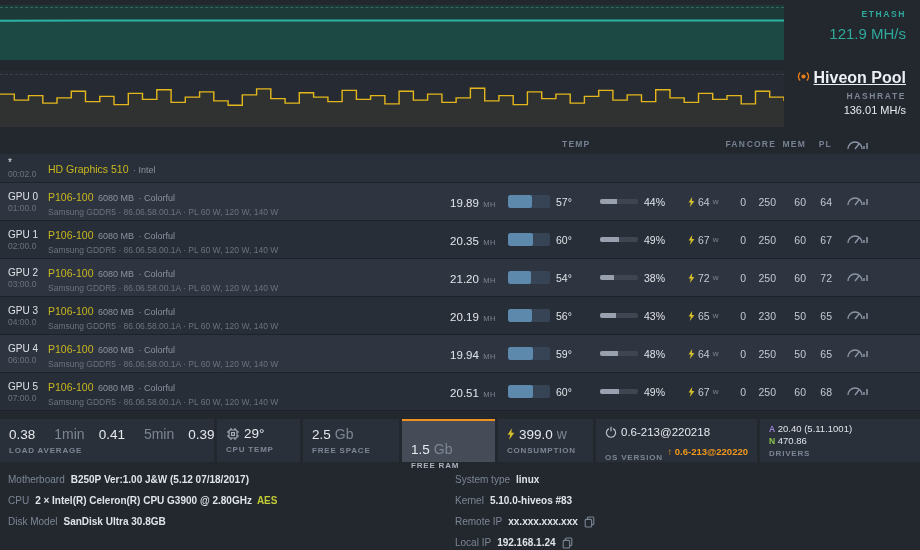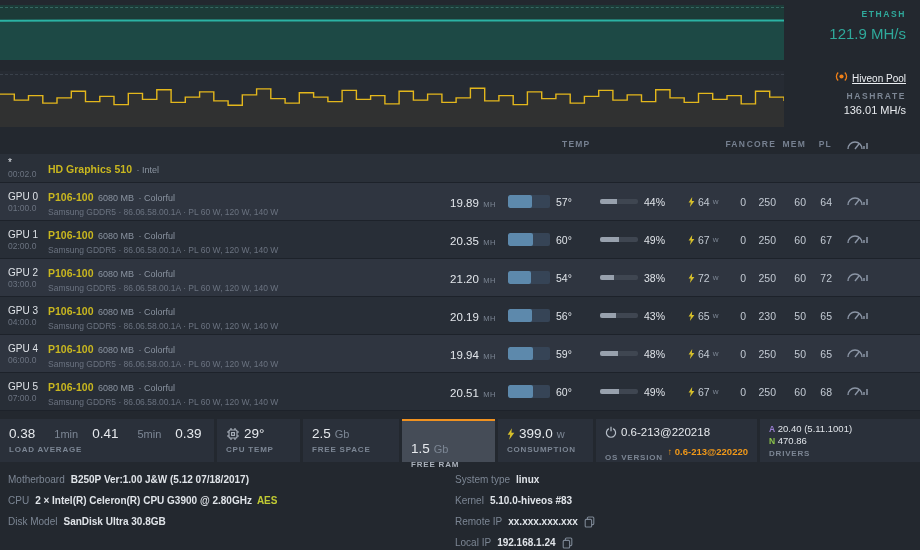--- a/index.html
+++ b/index.html
@@ -10,39 +10,39 @@
   
   .ethash-chart{position:absolute;left:0;top:5px;width:784px;height:55px;background:#1c3b38}
   .ethash-chart::before{content:"";position:absolute;left:0;right:0;top:2px;border-top:1px dashed rgba(94,180,168,.38)}
   .pool-chart{position:absolute;left:0;top:71px;width:784px;height:56px;background:#262b33}
   .pool-chart::before{content:"";position:absolute;left:0;right:0;top:3px;border-top:1px dashed #3a414b}
   .ethash-panel{position:absolute;left:786px;top:9px;width:128px;text-align:right;padding-right:8px}
   .teal-label{font-size:8.5px;letter-spacing:1.6px;color:#2fa99b;font-weight:bold}
   .teal-value{margin-top:6px;font-size:15px;color:#2fa99b}
   .pool-panel{position:absolute;left:786px;top:69px;width:128px;text-align:right;padding-right:8px}
   .pool-name-line{display:flex;justify-content:flex-end;align-items:center;gap:4px}
-  .pool-name{font-size:10px;font-weight:normal;color:#eceff3;text-decoration:underline;cursor:pointer}
+  .pool-name{font-size:16px;font-weight:bold;color:#eceff3;text-decoration:underline;cursor:pointer}
   .gray-label{margin-top:4px;font-size:8.5px;letter-spacing:1.6px;color:#7c8694;font-weight:bold}
   .white-value{margin-top:3px;font-size:11px;color:#e8ebef}
 
   
   .gpu-table{position:absolute;left:0;top:133px;width:920px}
   .thead{position:relative;height:21px}
   .th{position:absolute;top:6px;font-size:8.5px;color:#768090;letter-spacing:1.2px;font-weight:bold}
   .th-gauge{position:absolute;top:4px;color:#8b95a5}
   .grid-row{display:grid;grid-template-columns:44px 400px 56px 56px 44px 44px 40px 52px 12px 30px 30px 26px 1fr;align-items:center}
   .intel-row{display:grid;grid-template-columns:44px 1fr;align-items:center;height:29px;background:#2a3039;border-bottom:1px solid #1d222a}
   .gpu-row{height:38px;border-bottom:1px solid #1d222a}
   .row-a{background:#2f3540}
   .row-b{background:#282e37}
   .c-slot{padding-left:8px}
   .slot-id{font-size:10px;color:#dfe3e8}
   .slot-bus{font-size:8.5px;color:#6b7380;margin-top:1px}
   .c-model{padding-left:4px;white-space:nowrap}
-  .model-name{font-size:10.5px;font-weight:bold;color:#c9b71f;cursor:pointer}
+  .model-name{font-size:10.5px;font-weight:normal;color:#c9b71f;cursor:pointer}
   .model-mem,.model-brand{font-size:9px;color:#8a93a0}
   .model-detail{font-size:8.5px;color:#6b7380;margin-top:2px}
   .c-hash{text-align:right;padding-right:4px;white-space:nowrap}
   .hash-v{font-size:11.5px;color:#e3e7ec}
   .hash-u{font-size:7.5px;color:#7c8694;letter-spacing:.5px}
   .c-bar{padding-left:8px}
   .temp-track{width:42px;height:13px;border-radius:2px;background:#364456;overflow:hidden}
   .temp-fill{height:100%;background:#5d89ac;border-radius:2px}
   .c-temptext,.c-fantext{font-size:10.5px;color:#dfe3e8}
   .fan-track{width:38px;height:5px;border-radius:2px;background:#3f4651;overflow:hidden}
@@ -54,21 +54,21 @@
   .c-gauge{padding-left:12px;color:#8b95a5;cursor:pointer}
 
   
   .stats{position:absolute;left:0;top:419px;width:920px;height:43px;display:flex;gap:3px}
   .tile{background:#2a303a;height:43px;padding:7px 9px 0;flex:0 0 auto;cursor:pointer}
   .t-load{width:214px}.t-cpu{width:83px}.t-space{width:96px}.t-ram{width:93px}
   .t-cons{width:95px}.t-os{width:161px}.t-drv{width:160px}
   .tile-top{display:flex;align-items:baseline;gap:4px;white-space:nowrap}
   .tile-top .icn{align-self:center;display:inline-flex}
   .sv{font-size:13.5px;color:#e6e9ed}
-  .su{font-size:11px;color:#7c8694}
+  .su{font-size:14px;color:#7c8694}
   .tile-label{margin-top:4px;font-size:8px;color:#7c8694;letter-spacing:.8px;font-weight:bold}
   .load-groups{display:flex;gap:14px;align-items:baseline}
   .lg{display:flex;align-items:baseline;gap:19px}
   .t-ram{background:#454c57;border-top:2px solid #ef9120;padding-top:20px}
   .t-ram .tile-label{color:#aab1bb}
   .os-v{font-size:11.5px;color:#e6e9ed}
   .os-bottom{display:flex;align-items:center;margin-top:3px}
   .os-upgrade{margin-left:auto;font-size:9.5px;color:#f09819;font-weight:bold;cursor:pointer;white-space:nowrap}
   .up-arrow{font-weight:bold}
   .t-drv{padding-top:4px}

